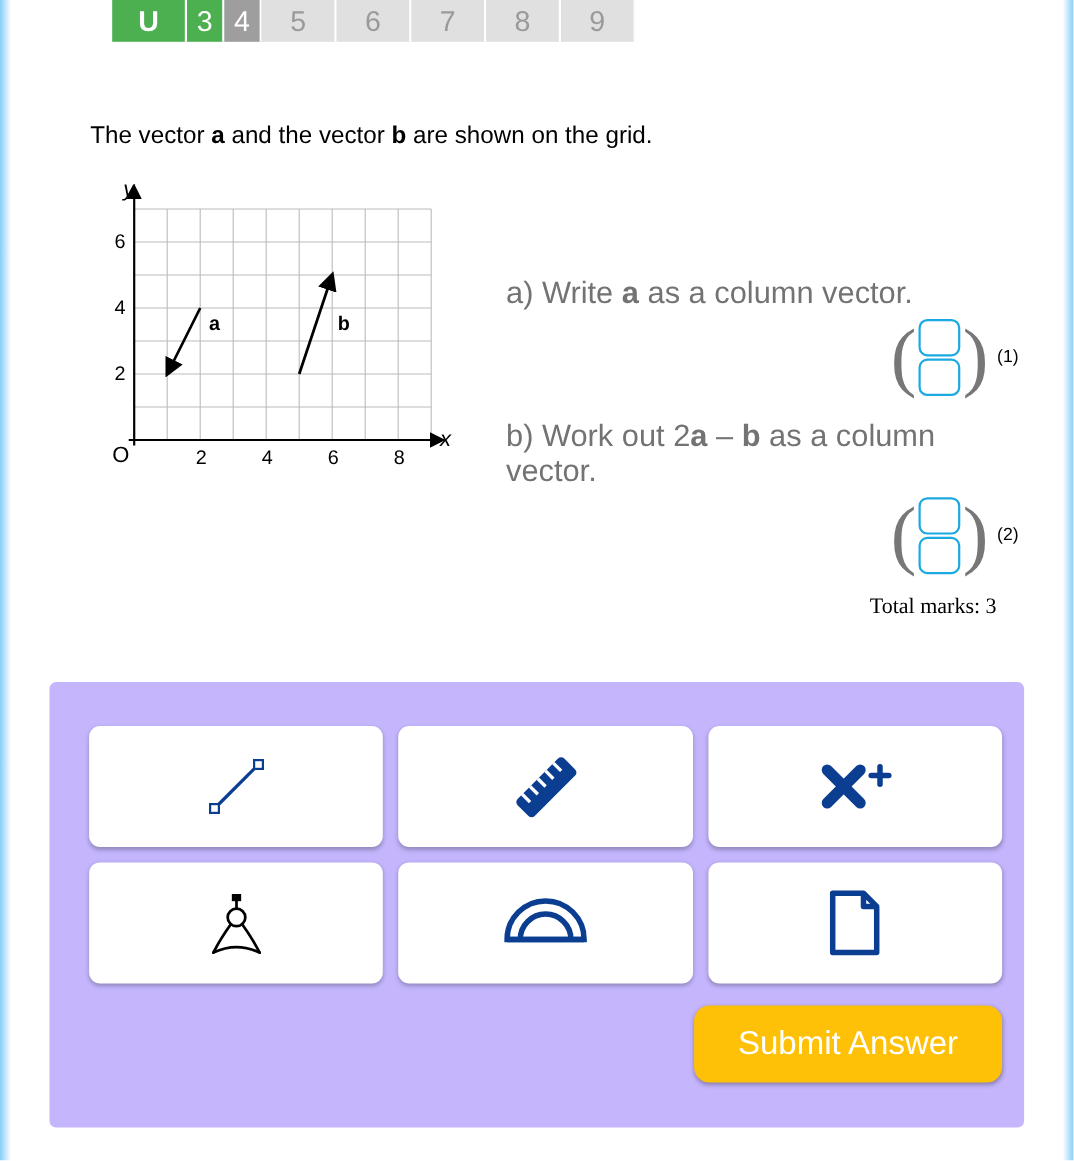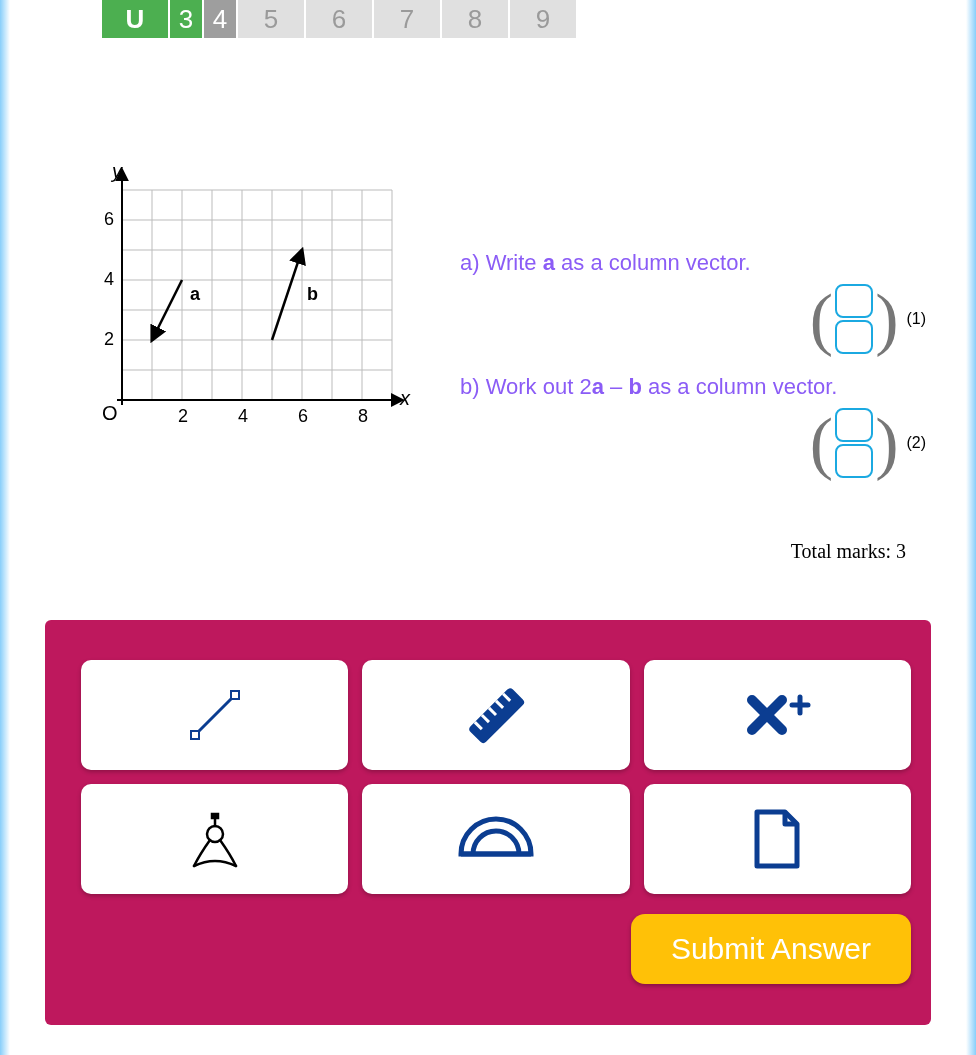--- a/index.html
+++ b/index.html
@@ -54,21 +54,21 @@
     position: absolute;
     left: 72px; top: 160px;
     width: 330px; height: 280px;
   }
 
   
   .rhs {
     position: absolute;
     left: 450px; top: 250px; right: 40px;
   }
-  .part { font-size: 22px; color:#8b5cf6; margin-bottom: 8px; }
+  .part { font-size: 28px; color:#737373; margin-bottom: 8px; }
 
   .vecwrap {
     display: flex; justify-content: flex-end; align-items: center;
     margin-bottom: 20px;
   }
   .colvec {
     display:flex; align-items:center;
   }
   .colvec .paren { font-size: 70px; line-height: 60px; color:#777; font-family: 'Times New Roman', serif; }
   .colvec .cells { display:flex; flex-direction:column; gap:2px; padding:0 2px; }
@@ -84,21 +84,21 @@
     position: absolute;
     right: 60px; top: 540px;
     font-size: 20px;
     font-family: Liberation Serif, serif;
   }
 
   
   .toolarea {
     position: absolute;
     left: 35px; right: 35px; top: 620px; bottom: 30px;
-    background: #be185d;
+    background: #c4b5fd;
     border-radius: 6px;
     padding: 40px 20px 20px 36px;
   }
   .toolgrid {
     display: grid;
     grid-template-columns: repeat(3, 1fr);
     grid-template-rows: 110px 110px;
     gap: 14px;
   }
   .toolbtn {
@@ -131,20 +131,23 @@
     <div class="prog-cell prog-u">U</div>
     <div class="prog-cell prog-3">3</div>
     <div class="prog-cell prog-4">4</div>
     <div class="prog-cell prog-rest">5</div>
     <div class="prog-cell prog-rest">6</div>
     <div class="prog-cell prog-rest">7</div>
     <div class="prog-cell prog-rest">8</div>
     <div class="prog-cell prog-rest">9</div>
   </div>
 
+  <div class="qtext">
+    <span>The vector </span><b>a</b><span> and the vector </span><b>b</b><span> are shown on the grid.</span>
+  </div>
 
   <div class="graph">
     <svg viewBox="0 0 330 280" width="330" height="280">
       <defs>
         <marker id="arr" viewBox="0 0 10 10" refX="8" refY="5" markerWidth="7" markerHeight="7" orient="auto-start-reverse">
           <path d="M0 0 L10 5 L0 10 z" fill="#000"></path>
         </marker>
       </defs>
 
       <g stroke="#bbb" stroke-width="1">

